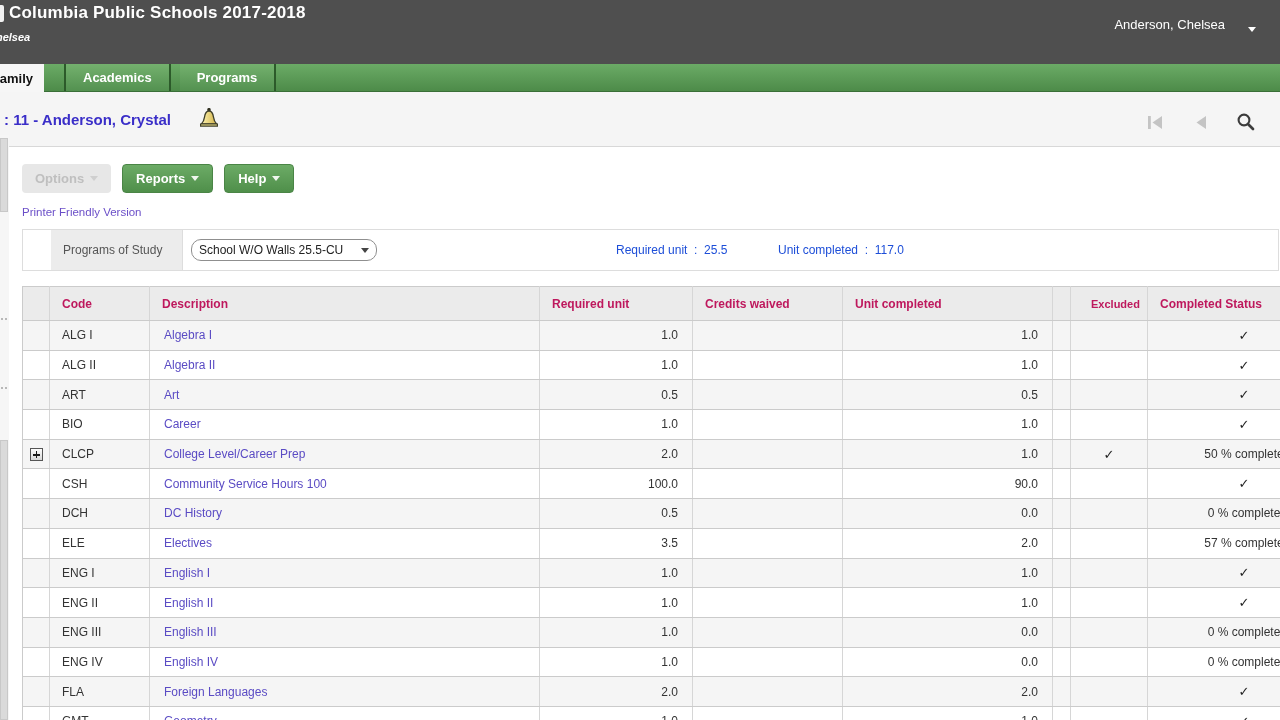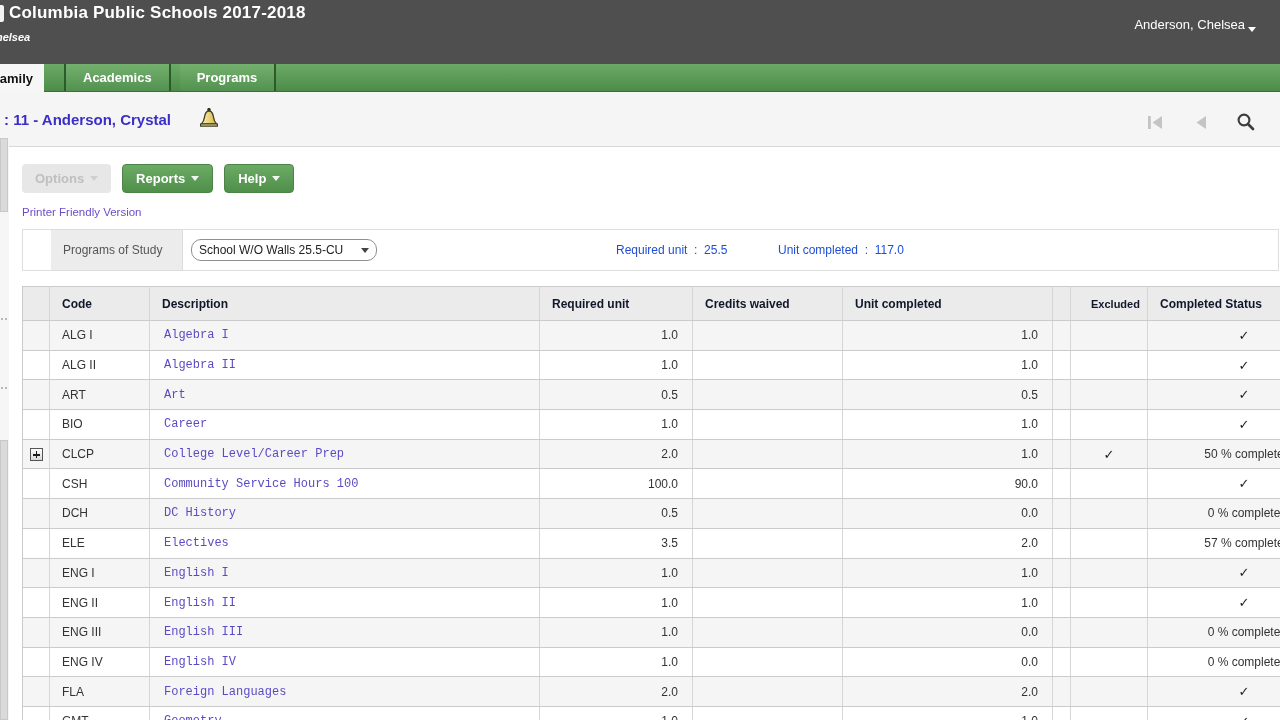--- a/index.html
+++ b/index.html
@@ -5,21 +5,21 @@
   * { box-sizing: border-box; margin: 0; padding: 0; }
   html,body { width:1280px; height:720px; background:#fff;
     font-family:"Liberation Sans","DejaVu Sans",sans-serif; }
   .viewport { position:relative; width:1280px; height:720px; overflow:hidden; background:#fff; }
 
   
   .top-header { position:relative; width:100%; height:64px; background:#4f4f4f; color:#fff; }
   .logo-sliver { position:absolute; left:0; top:5px; width:4px; height:17px; background:#f2f2f2; border-radius:0 2px 2px 0; }
   .app-title { position:absolute; left:9px; top:3px; font-size:17px; font-weight:bold; letter-spacing:.2px; }
   .app-subtitle { position:absolute; left:-12px; top:31px; font-size:11px; font-style:italic; font-weight:bold; }
-  .user-menu { position:absolute; right:24px; top:17px; font-size:13px; display:flex; align-items:flex-end; gap:3px; cursor:pointer; }
+  .user-menu { position:absolute; right:24px; top:17px; font-size:13px; display:flex; align-items:flex-end; gap:23px; cursor:pointer; }
   .caret { width:0; height:0; border-left:4px solid transparent; border-right:4px solid transparent; border-top:5px solid #fff; }
 
   
   .nav-bar { position:relative; width:100%; height:28px;
     background:linear-gradient(#6bab66,#4d8b49); border-bottom:1px solid #3a6f38;
     display:flex; align-items:stretch; }
   .tab { display:flex; align-items:center; font-size:13px; font-weight:bold; cursor:pointer; }
   .tab.active { margin-left:-14px; width:58px; padding-right:11px; justify-content:flex-end;
     background:#f6f6f6; color:#111; height:29px; }
   .tab.greenish { color:#fff; padding:0 17px;
@@ -63,27 +63,27 @@
     border-left:4px solid transparent; border-right:4px solid transparent; border-top:5px solid #444; }
   .summary { position:absolute; font-size:12px; color:#1d4ed8; white-space:pre; }
   .summary.req { left:593px; }
   .summary.comp { left:755px; }
 
   
   .grad-table { margin-top:15px; border-collapse:collapse; table-layout:fixed; width:1318px; font-size:12px; color:#333; }
   .grad-table th, .grad-table td { border-right:1px solid #d6d6d6; border-bottom:1px solid #cbcbcb; overflow:hidden; white-space:nowrap; }
   .grad-table tr > *:first-child { border-left:1px solid #cbcbcb; }
   .grad-table thead th { height:34px; background:#ebebeb; border-top:1px solid #cbcbcb;
-    font-weight:bold; color:#0f172a; text-align:left; padding-left:12px; font-size:12px; }
+    font-weight:bold; color:#be185d; text-align:left; padding-left:12px; font-size:12px; }
   .grad-table thead th.h-excluded { font-size:11px; padding-left:20px; }
   .grad-table tbody td { height:29.7px; }
   .grad-table tbody tr:nth-child(odd) { background:#f5f5f5; }
   .grad-table tbody tr:nth-child(even) { background:#fff; }
   td.c-code { padding-left:12px; }
-  td.c-desc { padding-left:14px;font-family:Liberation Mono, monospace; }
+  td.c-desc { padding-left:14px; }
   td.c-num { text-align:right; padding-right:14px; }
   td.c-center { text-align:center; }
   td.c-expand { text-align:center; }
   .desc-link { color:#5a4bc4; text-decoration:none; cursor:pointer; }
   .check { font-family:"DejaVu Sans",sans-serif; font-size:13px; color:#222; }
   .plus-box { display:inline-block; width:13px; height:13px; border:1px solid #555; position:relative;
     background:linear-gradient(#fdfdfd,#d8d8d8); vertical-align:middle; cursor:pointer; }
   .plus-box::before { content:""; position:absolute; left:2px; right:2px; top:5px; height:1.4px; background:#1a1a1a; }
   .plus-box::after  { content:""; position:absolute; top:2px; bottom:2px; left:5px; width:1.4px; background:#1a1a1a; }
 </style>

